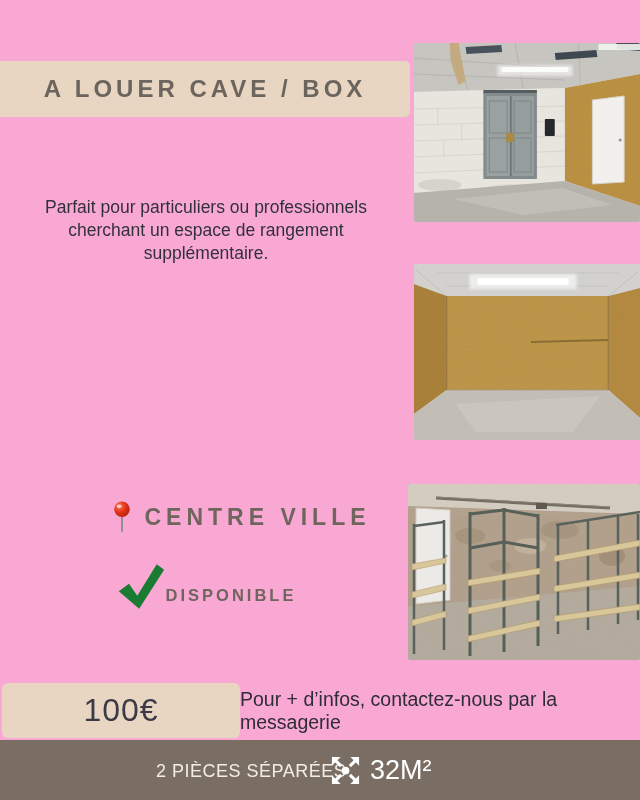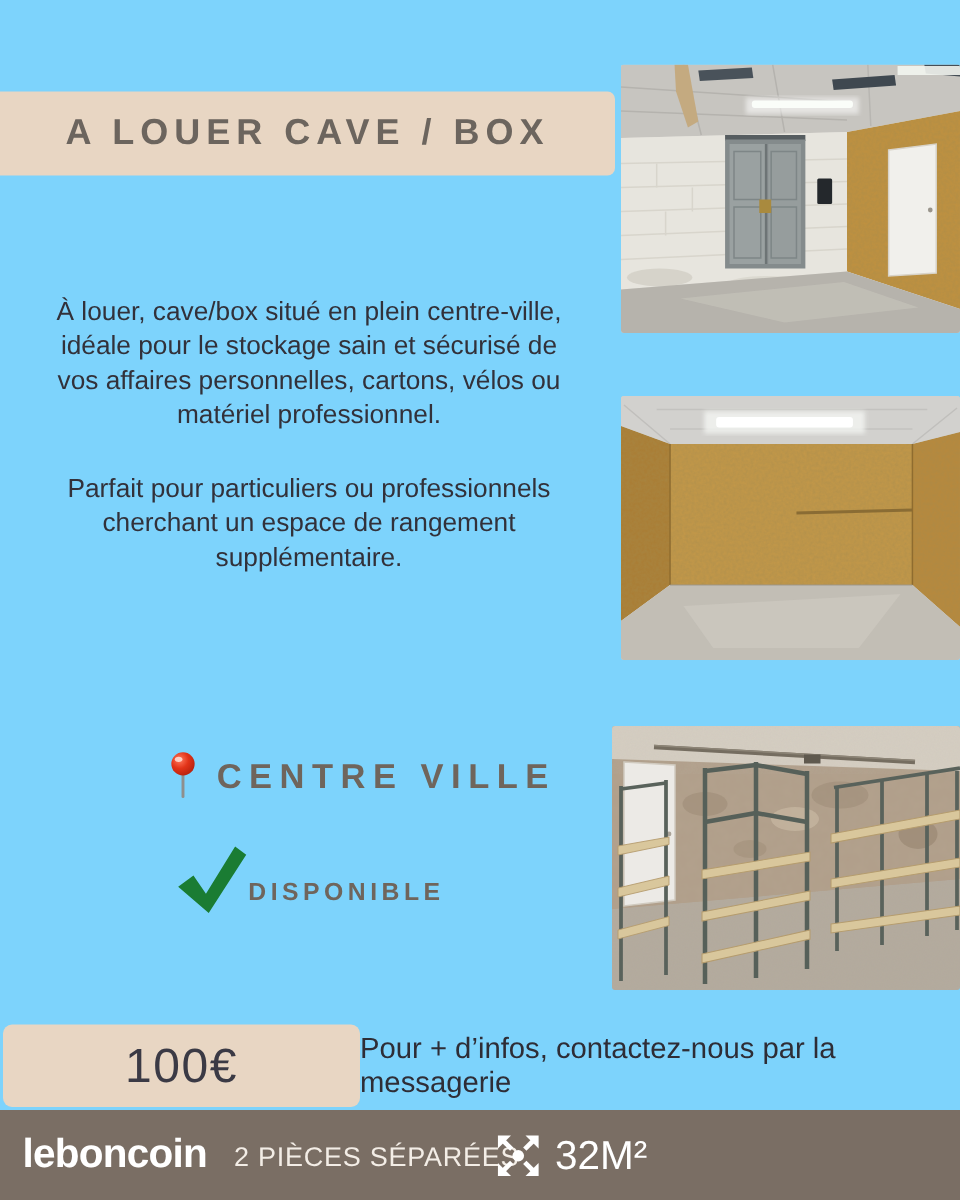--- a/index.html
+++ b/index.html
@@ -1,17 +1,17 @@
 <!DOCTYPE html>
 <html><head>
 <meta charset="utf-8">
 <style>
   html,body{margin:0;padding:0;}
   body{font-family:"Liberation Sans", sans-serif;}
-  .page{position:relative;width:640px;height:800px;background:#7dd3fc;overflow:hidden;}
+  .page{position:relative;width:640px;height:800px;background:#f9a8d4;overflow:hidden;}
 
   
   .title-band{position:absolute;left:0;top:61px;width:410px;height:56px;background:#e8d6c3;
     border-radius:0 5px 5px 0;display:flex;align-items:center;justify-content:center;}
   .title-band span{font-size:24px;font-weight:600;letter-spacing:4px;color:#6c655e;}
 
   
   .photo{position:absolute;display:block;margin:0;padding:0;line-height:0;border-radius:2px;overflow:hidden;}
   .photo svg{display:block;}
   .photo-1{left:414px;top:43px;width:226px;height:179px;}
@@ -250,24 +250,20 @@
         <line x1="230" y1="30" x2="230" y2="136"></line>
         <line x1="148" y1="41" x2="232" y2="28"></line>
       </g>
       <polygon points="146,72 232,56 232,62 146,78" fill="#d9c79c" stroke="#b59c6e" stroke-width="0.7"></polygon>
       <polygon points="146,102 232,88 232,94 146,108" fill="#d9c79c" stroke="#b59c6e" stroke-width="0.7"></polygon>
       <polygon points="146,132 232,120 232,126 146,138" fill="#d9c79c" stroke="#b59c6e" stroke-width="0.7"></polygon>
     </svg>
   </figure>
 
   <div class="desc">
-    <p>À louer, cave/box situé en plein centre-ville,
-idéale pour le stockage sain et sécurisé de
-vos affaires personnelles, cartons, vélos ou
-matériel professionnel.</p>
     <p>Parfait pour particuliers ou professionnels
 cherchant un espace de rangement
 supplémentaire.</p>
   </div>
 
   <div class="loc-row">
     <svg width="18" height="33" viewBox="0 0 18 34">
       <rect x="8" y="15" width="2" height="17" rx="1" fill="#8f8f8d"></rect>
       <circle cx="9" cy="8.5" r="8" fill="url(#pinGrad)"></circle>
       <ellipse cx="6" cy="5.4" rx="2.6" ry="1.8" fill="#ffd9d0" opacity="0.9"></ellipse>
@@ -281,21 +277,20 @@
     </svg>
     <span class="label">DISPONIBLE</span>
   </div>
 
   <div class="price-box">
     <span>100€</span>
   </div>
   <div class="contact">Pour + d’infos, contactez-nous par la messagerie</div>
 
   <div class="footer">
-    <span class="brand">leboncoin</span>
     <span class="rooms">2 PIÈCES SÉPARÉES</span>
     <svg class="area-icon" width="31" height="31" viewBox="0 0 32 32">
       <g fill="#ffffff">
         <circle cx="16" cy="16" r="4"></circle>
         <polygon points="2,2 11,2 2,11"></polygon>
         <polygon points="30,2 30,11 21,2"></polygon>
         <polygon points="2,30 2,21 11,30"></polygon>
         <polygon points="30,30 21,30 30,21"></polygon>
       </g>
       <g stroke="#ffffff" stroke-width="3.2">

